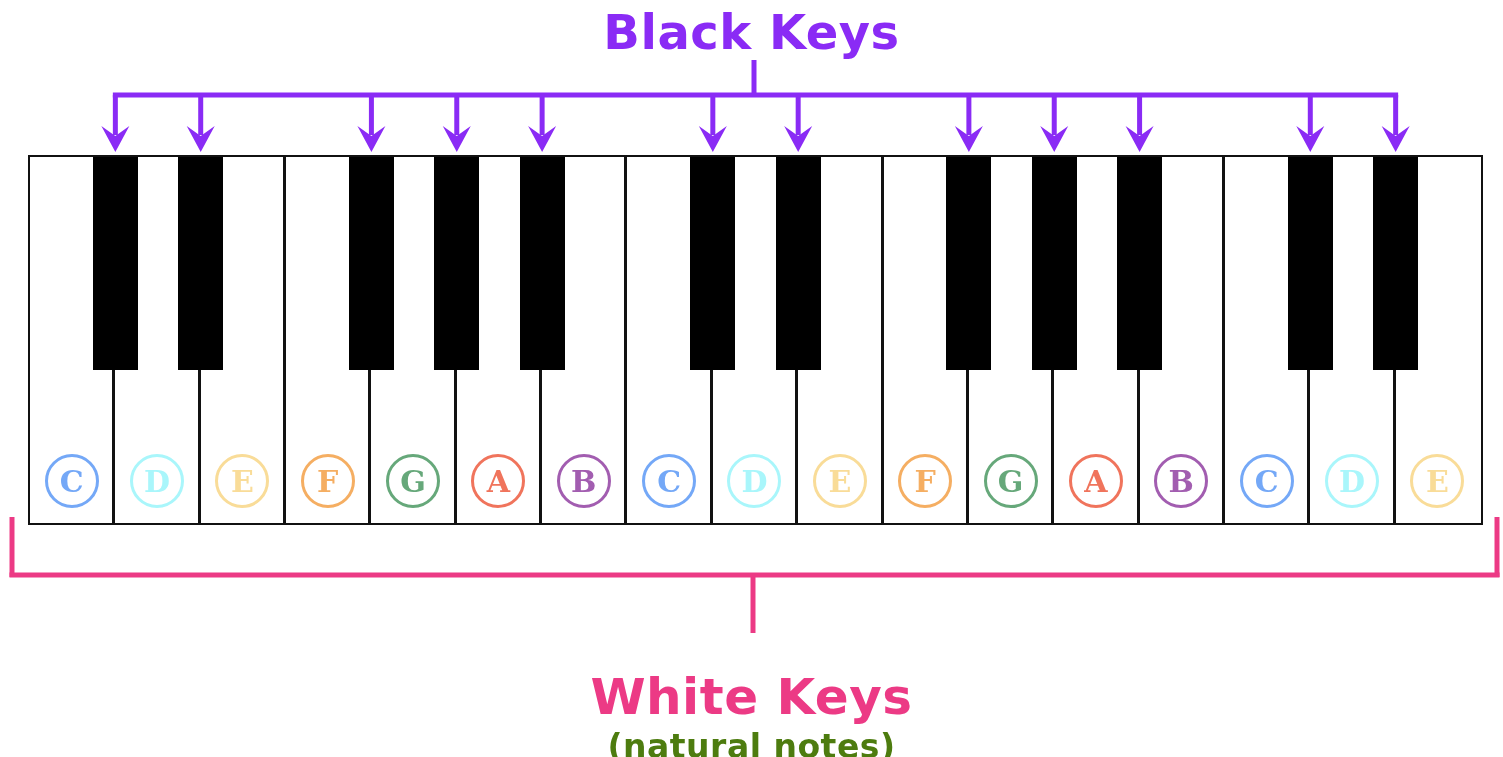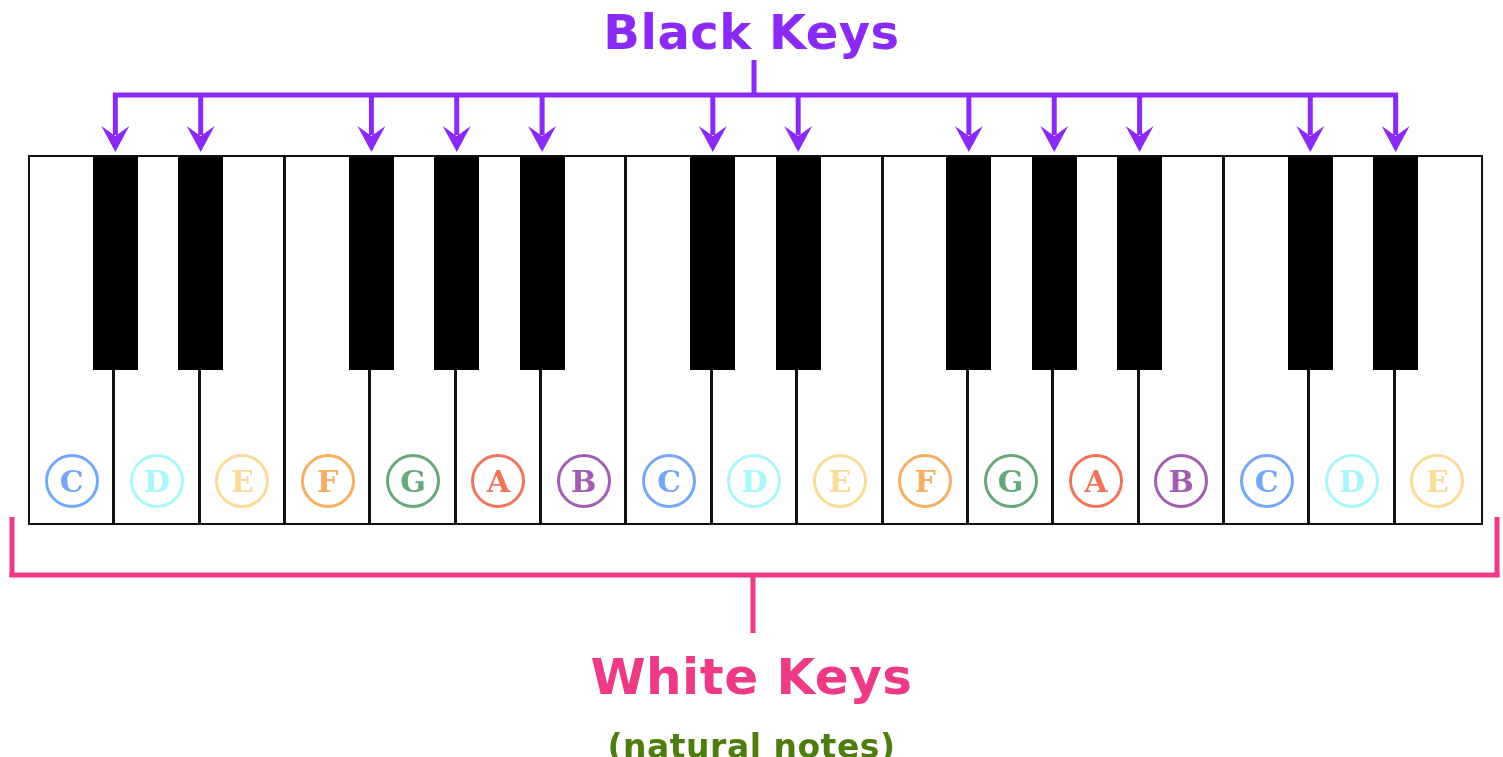--- a/index.html
+++ b/index.html
@@ -1,20 +1,20 @@
 <!DOCTYPE html>
 <html><head>
 <meta charset="utf-8">
 <style>
   html, body { margin:0; padding:0; background:#ffffff; }
   body { width:1503px; height:757px; position:relative; overflow:hidden; font-family:"DejaVu Sans", sans-serif; }
   #stage { position:absolute; left:0; top:0; width:1503px; height:688px; }
   .title { position:absolute; left:0; width:1503px; text-align:center; font-weight:bold; letter-spacing:0.5px; }
   #black-title { top:4px; font-size:48px; }
-  #white-title { top:648px; font-size:50px; }
+  #white-title { top:668px; font-size:50px; }
   #white-sub { top:702px; font-size:33px; }
   .piano { position:absolute; left:28px; top:155px; width:1455px; height:370px; border:2px solid #111; box-sizing:border-box; background:#fff; }
   .wkey { position:absolute; top:0; height:100%; border-right:3px solid #111; box-sizing:border-box; background:#fff; }
   .wkey.last { border-right:none; }
   .bkey { position:absolute; top:0; height:213px; width:45px; background:#000; }
   .note { position:absolute; width:54px; height:54px; border-radius:50%; border:3px solid; box-sizing:border-box; display:flex; align-items:center; justify-content:center; font-family:"DejaVu Serif", serif; font-weight:bold; font-size:30px; }
   svg { position:absolute; left:0; top:0; }
 </style>
 </head>
 <body>

